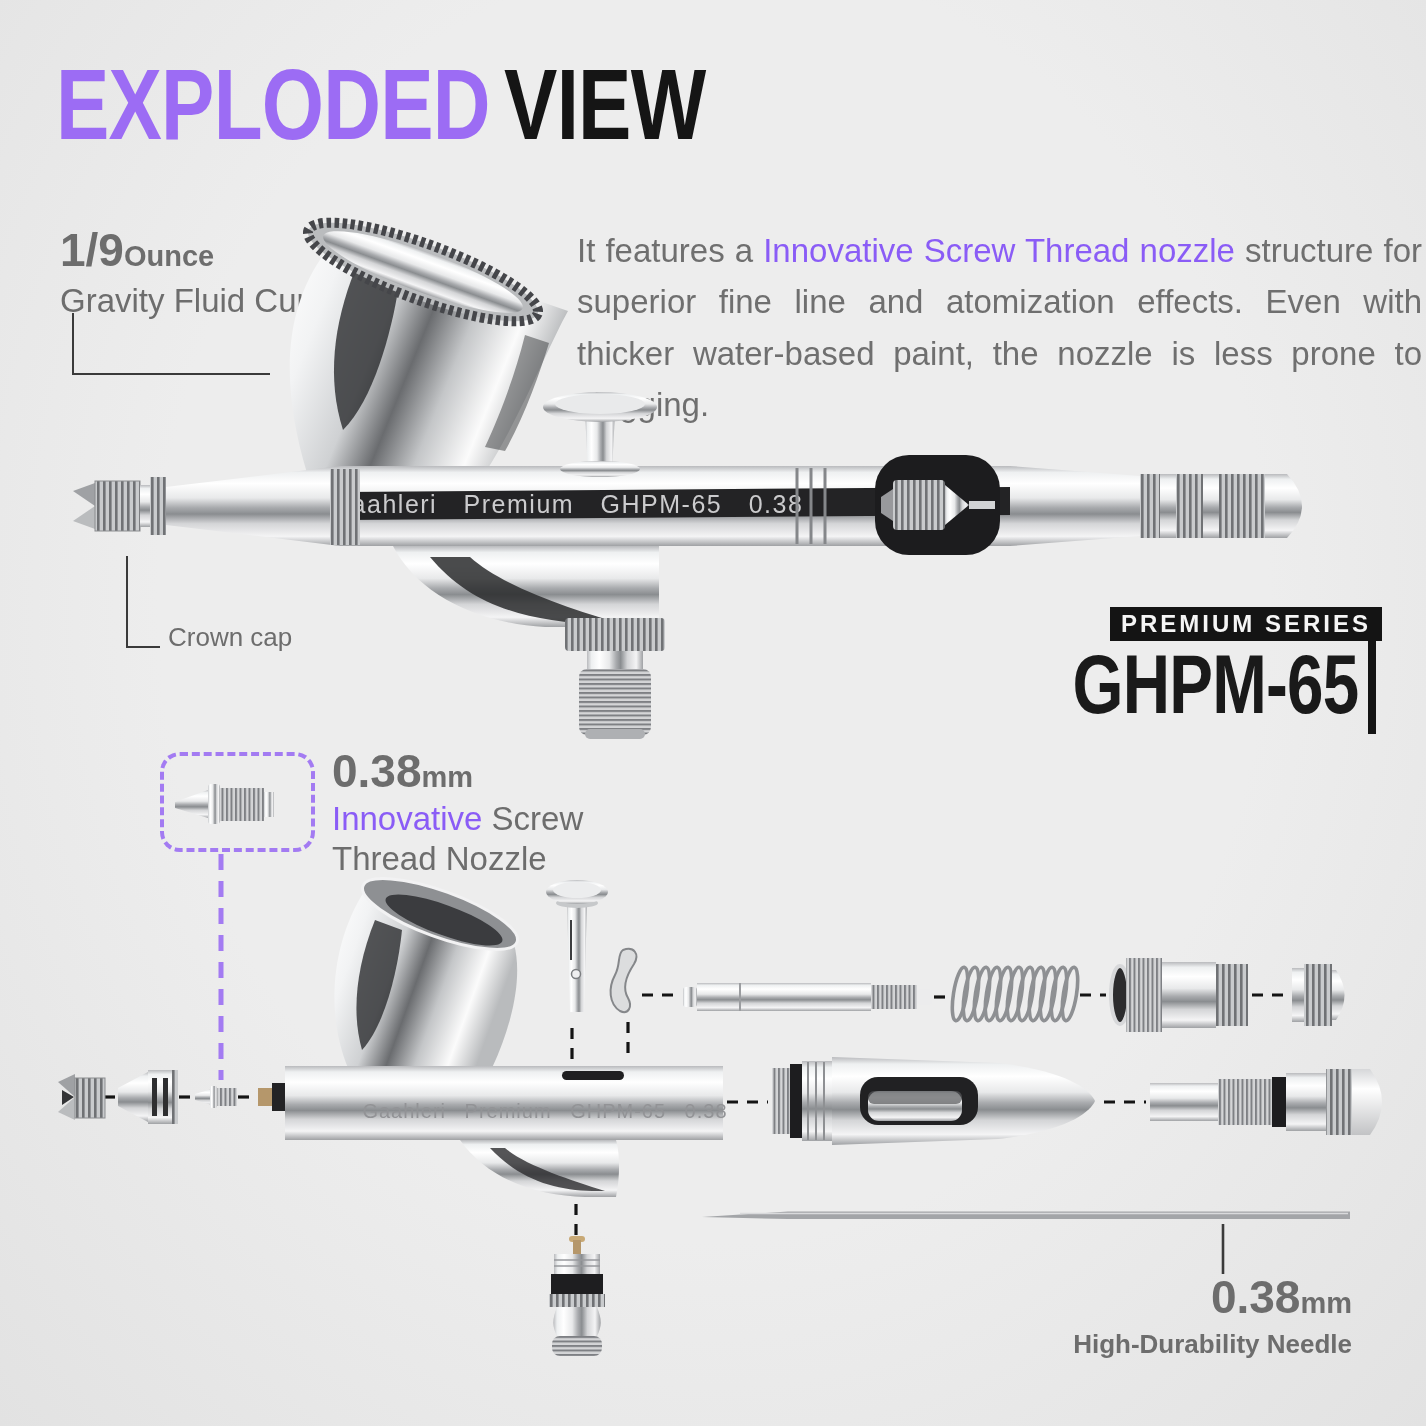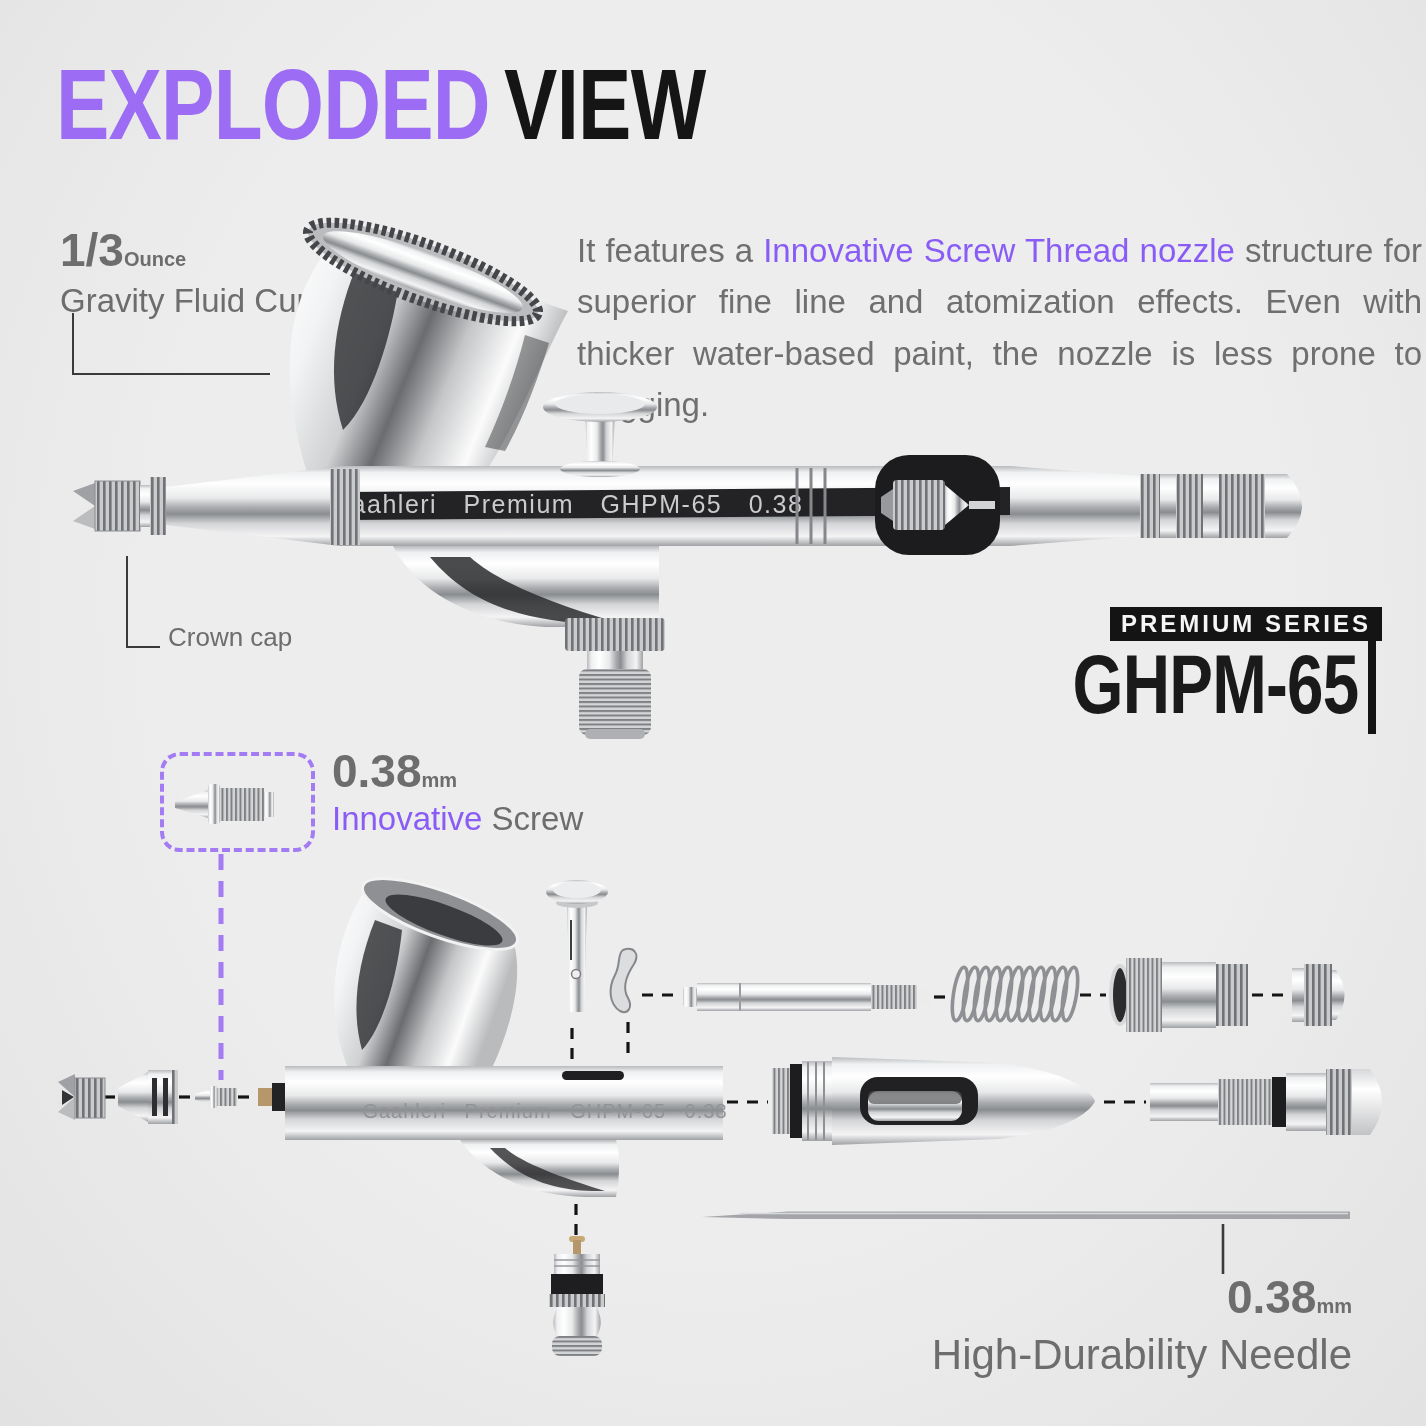--- a/index.html
+++ b/index.html
@@ -16,21 +16,21 @@
   .h1 .rest{color:#151515;margin-left:18px;}
 
   
   .intro{left:577px;top:192px;width:845px;font-size:33px;line-height:1.56;color:#6f6f6f;
     text-align:justify;}
   .intro .hl{color:#8a5cf6;}
 
   
   .lbl{color:#6d6d6d;}
   .big-num{font-size:46px;font-weight:600;}
-  .unit{font-size:20px;font-weight:600;}
+  .unit{font-size:29px;font-weight:600;}
   .lbl-line{font-size:33px;font-weight:500;}
   .hl-purple{color:#8a5cf6;}
 
   .cup-label{left:60px;top:222px;line-height:1.25;}
   .crown-label{left:168px;top:622px;font-size:26px;}
 
   
   .cl{background:#3a3a3a;}
 
   
@@ -41,21 +41,21 @@
   .model{font-size:84px;font-weight:800;color:#1a1a1a;letter-spacing:-1px;white-space:nowrap;}
   .model-bar{left:1368px;top:607px;width:8px;height:127px;background:#141414;}
 
   
   .nozzle-box{left:160px;top:752px;width:155px;height:100px;border:4px dashed #a37bf2;border-radius:20px;box-sizing:border-box;}
   .nozzle-label{left:332px;top:744px;line-height:1.2;}
   .nozzle-label .l2,.nozzle-label .l3{font-size:33px;font-weight:400;color:#6d6d6d;}
 
   
   .needle-label{right:74px;top:1268px;text-align:right;line-height:1.3;}
-  .needle-label .l2{font-size:42px;font-weight:400;}
+  .needle-label .l2{font-size:26px;font-weight:700;}
 
   .engrave{font-family:"Liberation Sans",sans-serif;font-size:25px;letter-spacing:1.5px;word-spacing:18px;fill:#cbcbcd;}
   .engrave-sm{font-size:20px;letter-spacing:1px;word-spacing:12px;fill:#929396;}
 </style>
 </head>
 <body>
 
 <div class="canvas">
 
   <svg width="0" height="0">
@@ -111,21 +111,21 @@
     </defs>
   </svg>
 
   <div class="abs h1wrap">
     <h1 class="h1"><span class="acc">EXPLODED</span><span class="rest">VIEW</span></h1>
   </div>
 
   <p class="abs intro"><span>It features a </span><span class="hl">Innovative Screw Thread nozzle</span><span> structure for superior fine line and atomization effects. Even with thicker water-based paint, the nozzle is less prone to clogging.</span></p>
 
   <div class="abs cup-label lbl">
-    <div><span class="big-num">1/3</span><span class="unit">Ounce</span></div>
+    <div><span class="big-num">1/9</span><span class="unit">Ounce</span></div>
     <div class="lbl-line">Gravity Fluid Cup</div>
   </div>
   <div class="abs cl" style="left:72px;top:313px;width:2px;height:62px;"></div>
   <div class="abs cl" style="left:72px;top:373px;width:198px;height:2px;"></div>
 
   <div class="abs cl" style="left:126px;top:556px;width:2px;height:92px;"></div>
   <div class="abs cl" style="left:126px;top:646px;width:34px;height:2px;"></div>
   <div class="abs crown-label lbl">Crown cap</div>
 
   <svg style="left:55px;top:215px;" width="1310" height="530" viewBox="0 0 1310 530">
@@ -209,20 +209,21 @@
     <g>
       <path d="M3,30 L36,18 L36,46 L3,36 Z" fill="url(#gChrome)"></path>
       <rect x="36" y="12" width="12" height="40" rx="3" fill="url(#gChromeH)"></rect>
       <rect x="48" y="16" width="44" height="33" fill="url(#pt)"></rect>
       <rect x="92" y="20" width="10" height="25" fill="url(#gChromeH)"></rect>
     </g>
   </svg>
   <div class="abs nozzle-label">
     <div class="lbl"><span class="big-num">0.38</span><span class="unit">mm</span></div>
     <div class="l2"><span class="hl-purple">Innovative</span><span> Screw</span></div>
+    <div class="l3">Thread Nozzle</div>
   </div>
 
   <svg style="left:40px;top:850px;" width="1386" height="530" viewBox="0 0 1386 530">
 
     <line x1="181" y1="4" x2="181" y2="230" stroke="#a37bf2" stroke-width="5" stroke-dasharray="16 11"></line>
 
     <g stroke="#141414" stroke-width="3.2" stroke-dasharray="11 9">
       <line x1="64" y1="247" x2="80" y2="247"></line>
       <line x1="139" y1="247" x2="157" y2="247"></line>
       <line x1="198" y1="247" x2="217" y2="247"></line>

